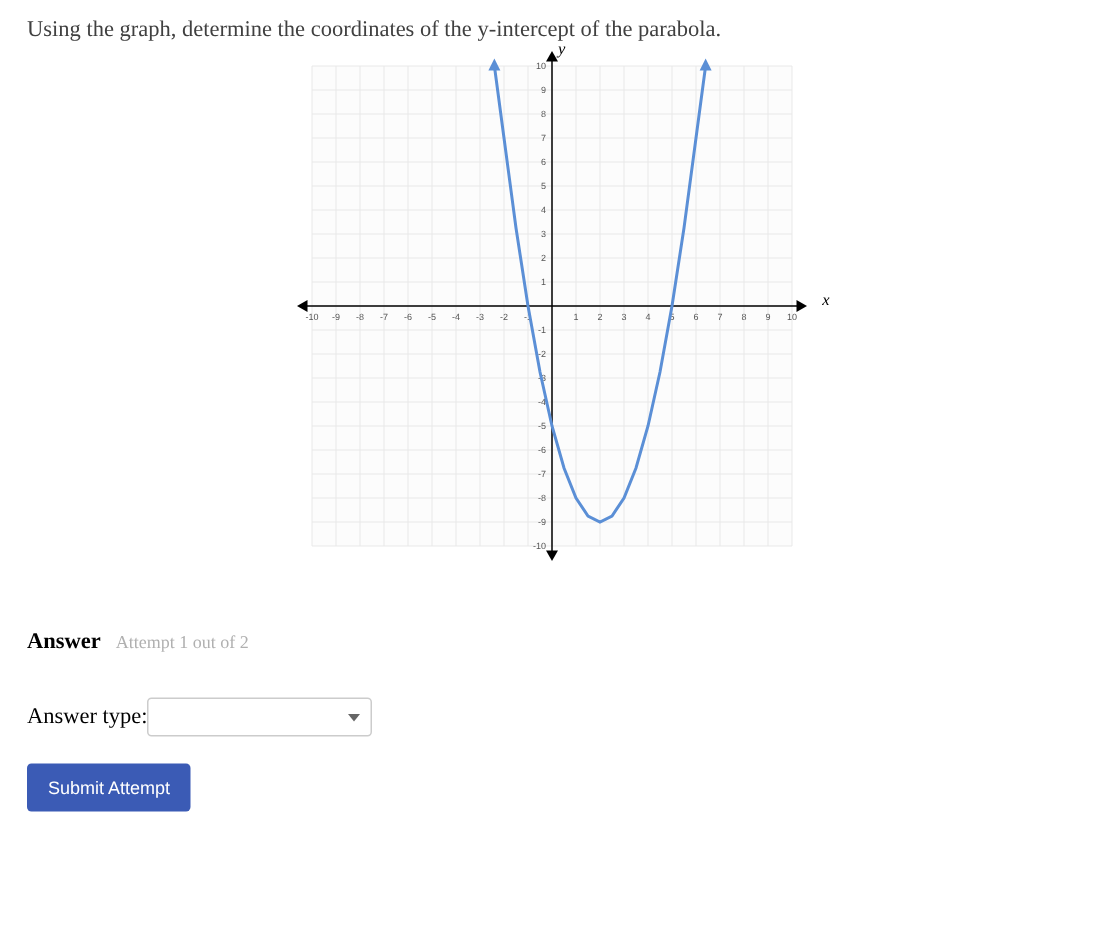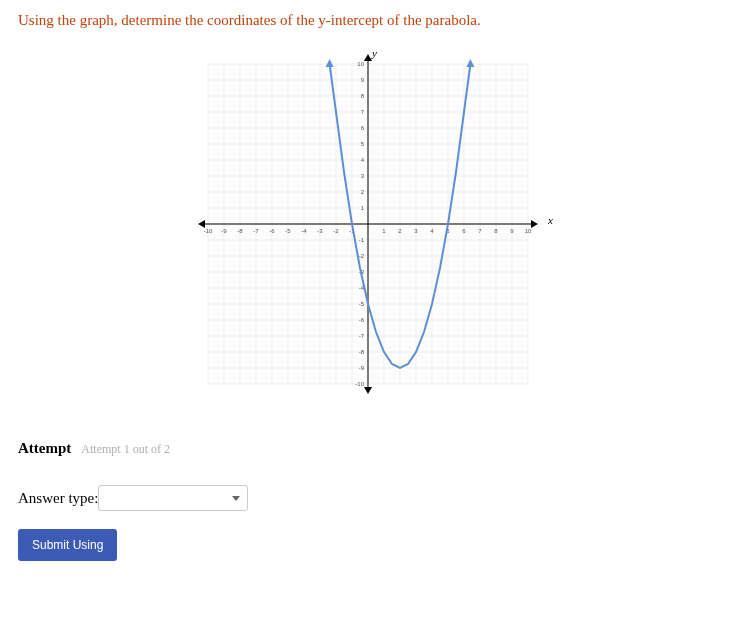--- a/index.html
+++ b/index.html
@@ -1,17 +1,17 @@
 <!DOCTYPE html>
 <html><head>
   <meta charset="utf-8">
   <style>
     * { box-sizing: border-box; margin: 0; padding: 0; }
     body { font-family: Georgia, 'Times New Roman', serif; width: 736px; height: 620px; background: #fff; padding: 12px 18px; }
-    .question { font-size: 15px; color: #c2410c; margin-bottom: 20px; }
+    .question { font-size: 15px; color: #404040; }
     .graph-wrap { display: flex; justify-content: center; margin-bottom: 40px; }
     .graph-container { position: relative; width: 350px; height: 350px; }
     .axis-label-y { position: absolute; top: -2px; left: 50%; transform: translateX(4px); font-style: italic; font-size: 11px; }
     .axis-label-x { position: absolute; right: -10px; top: 50%; transform: translateY(-10px); font-style: italic; font-size: 11px; }
     .answer-row { margin-top: 30px; }
     .answer-title { font-weight: bold; font-size: 15px; display: inline; }
     .attempt { color: #b0b0b0; font-size: 12px; margin-left: 6px; }
     .type-row { margin-top: 28px; display: flex; align-items: center; }
     .type-label { font-size: 15px; }
     .type-select { width: 150px; height: 26px; border: 1px solid #ccc; border-radius: 3px; background: #fff; font-size: 12px; padding: 2px 6px; appearance: none; position: relative; }
@@ -122,27 +122,27 @@
         <text x="171" y="33" font-size="6" text-anchor="end" fill="#555" font-family="Arial">9</text>
         <text x="171" y="17" font-size="6" text-anchor="end" fill="#555" font-family="Arial">10</text>
         <path d="M136.6,15 L143,63 L151,123 L159,175 L167,219 L175,255 L183,283 L191,303 L199,315 L207,319 L215,315 L223,303 L231,283 L239,255 L247,219 L255,175 L263,123 L271,63 L277.4,15 " fill="none" stroke="#5b8fd6" stroke-width="2"></path>
         <polygon points="136.6,10 132.6,18 140.6,18" fill="#5b8fd6"></polygon>
         <polygon points="277.4,10 273.4,18 281.4,18" fill="#5b8fd6"></polygon>
       </svg>
   </div>
 </div>
 
 <div class="answer-row">
-  <span class="answer-title">Attempt</span>
+  <span class="answer-title">Answer</span>
   <span class="attempt">Attempt 1 out of 2</span>
 </div>
 
 <div class="type-row">
   <span class="type-label">Answer type:</span>
   <span class="select-wrap">
     <select class="type-select"></select>
   </span>
 </div>
 
-<button class="submit-btn">Submit Using</button>
+<button class="submit-btn">Submit Attempt</button>
 
 
 
 
 </body></html>

